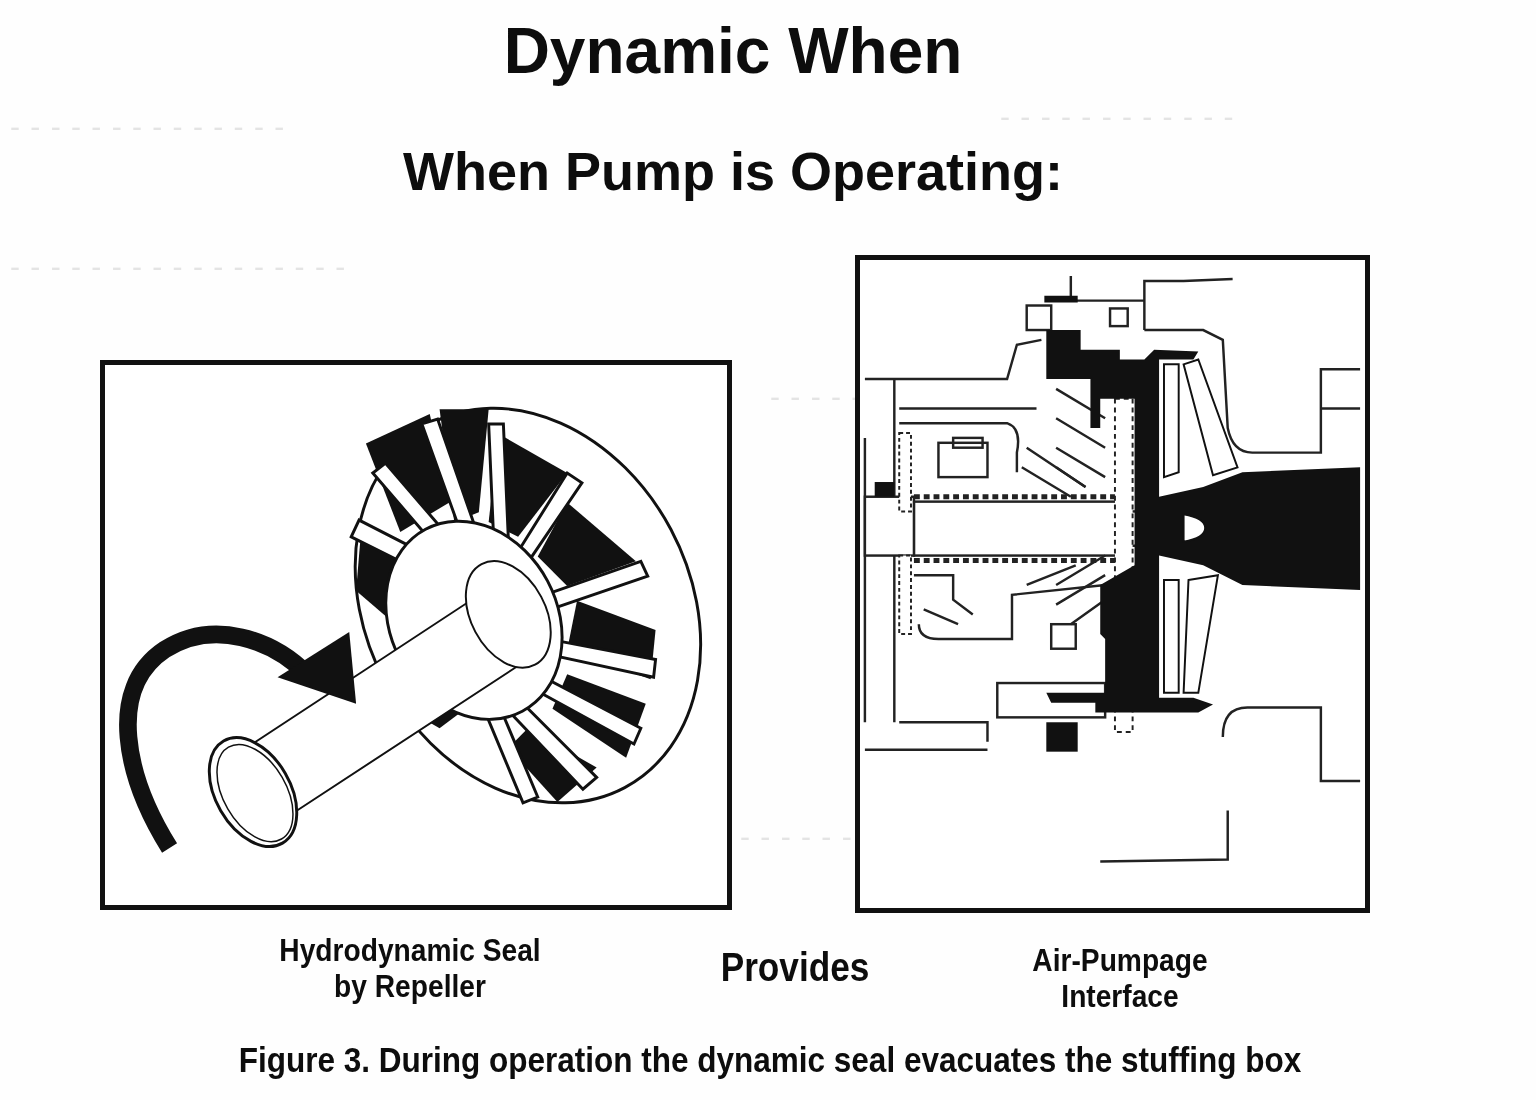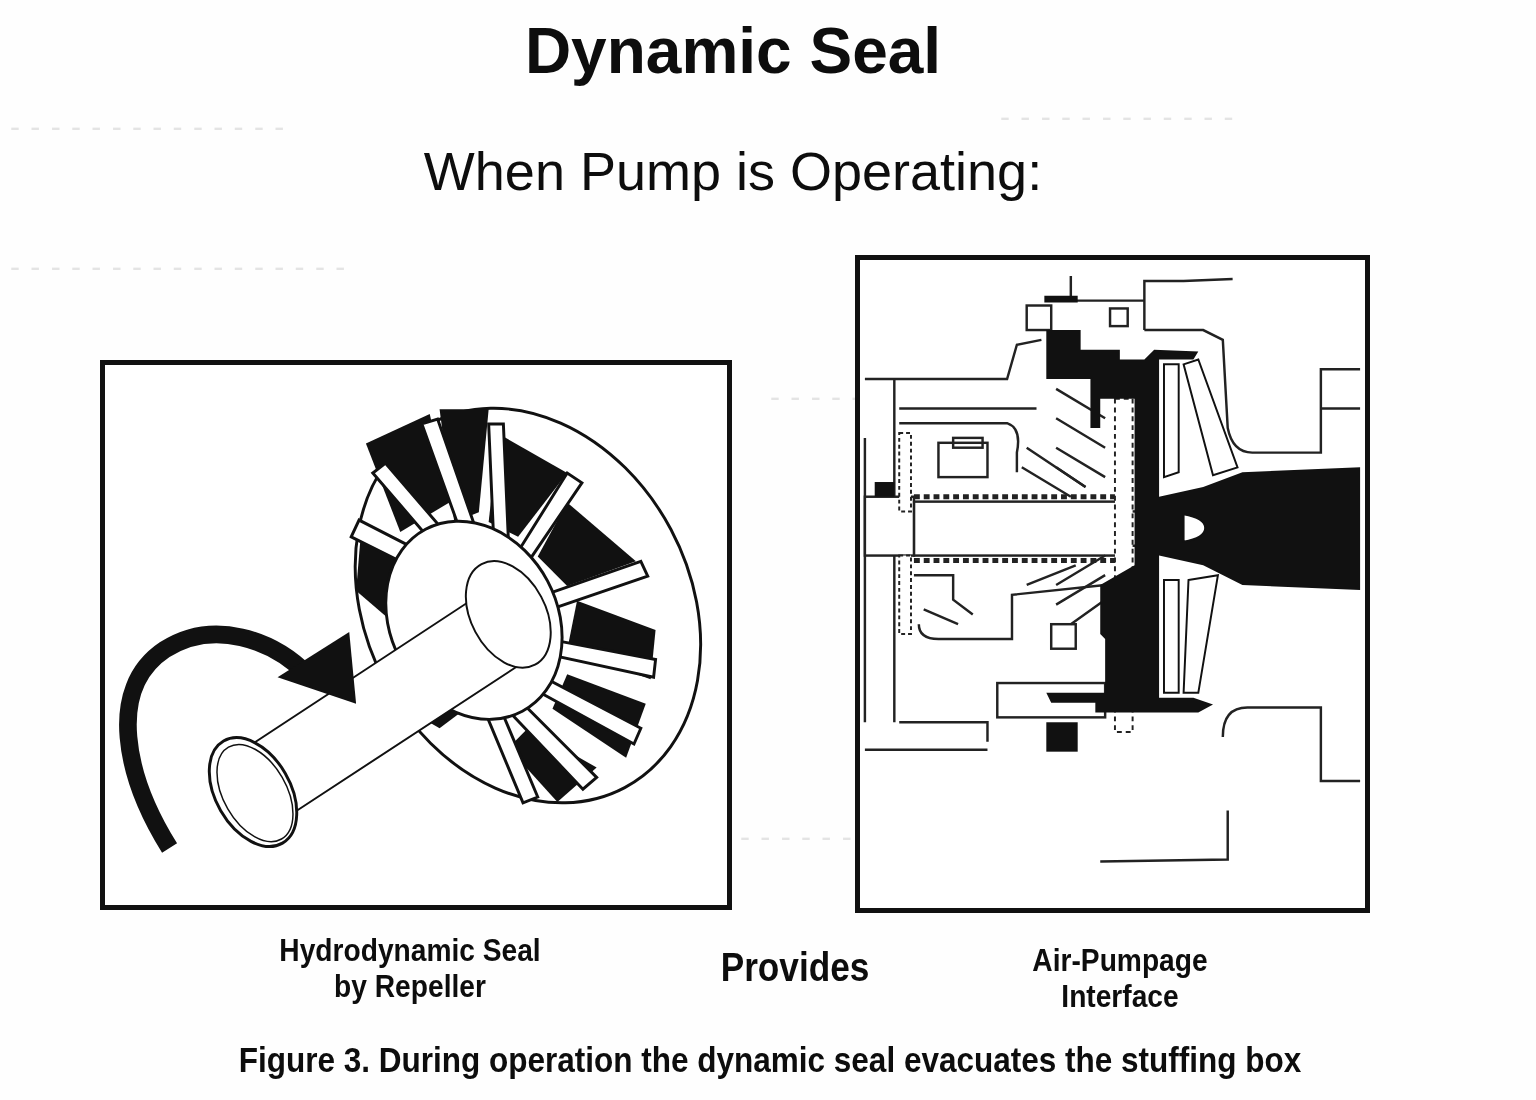--- a/index.html
+++ b/index.html
@@ -36,21 +36,21 @@
       font-weight: bold;
       font-size: 64px;
       letter-spacing: 0px;
     }
     .subtitle {
       position: absolute;
       left: 0;
       width: 1466px;
       top: 140px;
       text-align: center;
-      font-weight: normal;
+      font-weight: bold;
       font-size: 54px;
     }
     .panel {
       position: absolute;
       border: 5px solid #111;
       background: #fff;
       box-sizing: border-box;
       overflow: hidden;
     }
     .panel-left { left: 100px; top: 360px; width: 632px; height: 550px; }
@@ -86,21 +86,21 @@
 <body>
 
 <div class="page">
 
   <div class="ghost" style="left:1000px;top:100px;">- - - - - - - - - - - -</div>
   <div class="ghost" style="left:10px;top:110px;">- - - - - - - - - - - - - -</div>
   <div class="ghost" style="left:10px;top:250px;">- - - - - - - - - - - - - - - - -</div>
   <div class="ghost" style="left:770px;top:380px;">- - - - - - - - -</div>
   <div class="ghost" style="left:740px;top:820px;">- - - - - - - - - - - - -</div>
 
-  <div class="title">Dynamic Seal</div>
+  <div class="title">Dynamic When</div>
   <div class="subtitle">When Pump is Operating:</div>
 
   <div class="panel panel-left">
     <svg viewBox="0 0 632 550">
 
       <ellipse cx="430" cy="245" rx="165" ry="210" transform="rotate(-28 430 245)" fill="#fff" stroke="#111" stroke-width="3"></ellipse>
 
       <g fill="#111">
         <path d="M265 80 L330 50 L350 140 L300 170 Z"></path>
         <path d="M340 45 L390 45 L380 150 L355 160 Z"></path>

